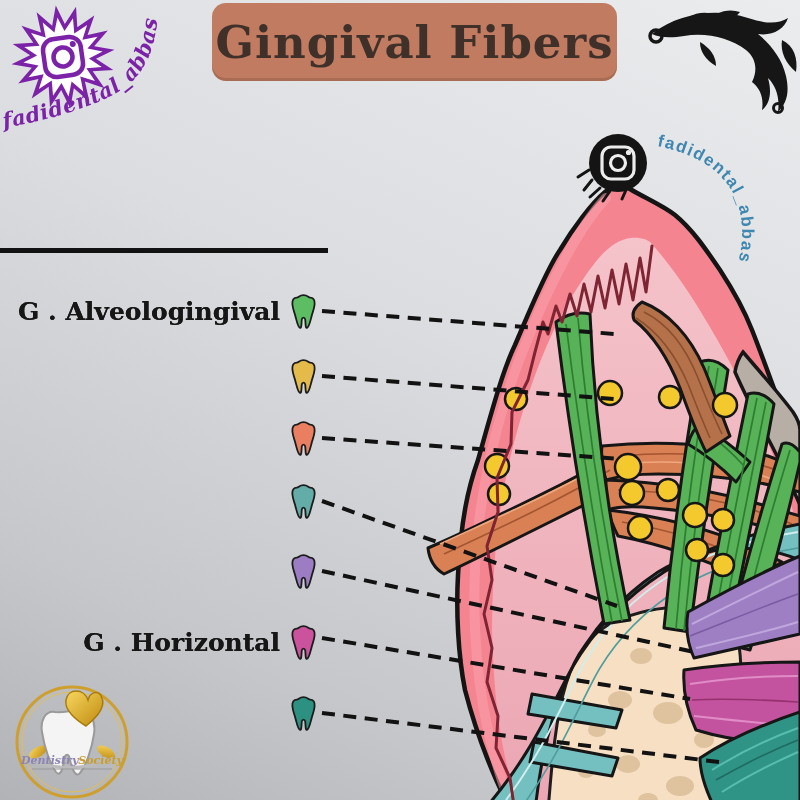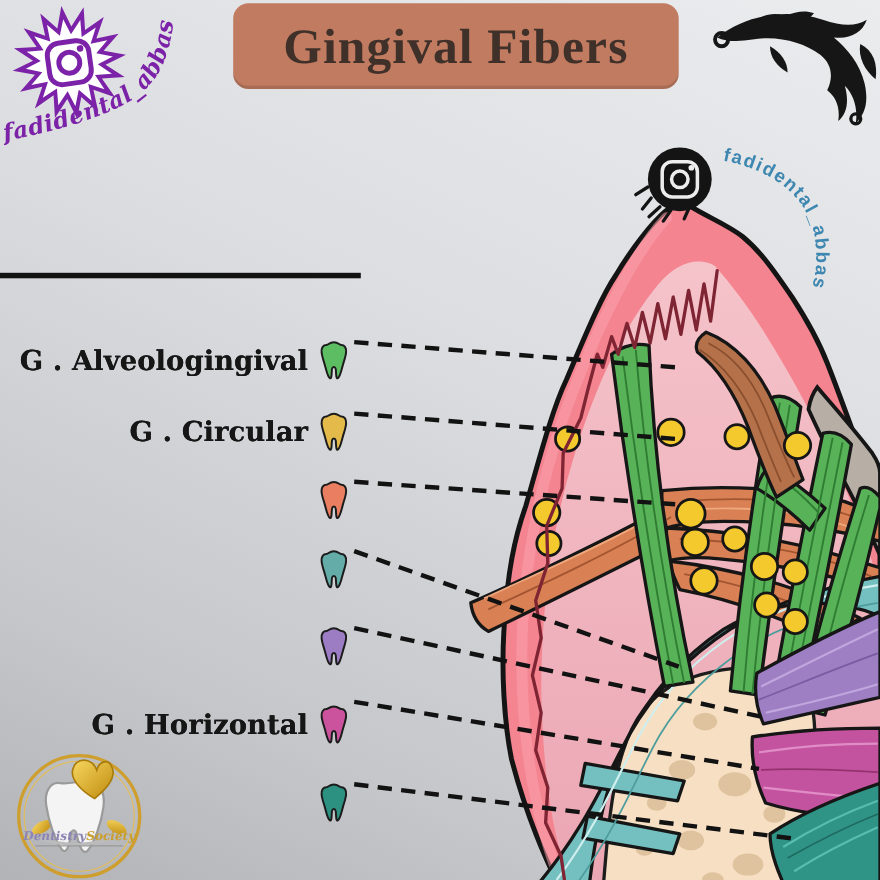--- a/index.html
+++ b/index.html
@@ -8,26 +8,25 @@
     background:linear-gradient(205deg,#ebecee 0%,#dcdde0 42%,#c6c7ca 78%,#b2b3b6 100%);
     font-family:"DejaVu Serif","Liberation Serif",serif;
   }
   #scene{position:absolute;left:0;top:0;z-index:1;}
   .overlay{position:absolute;z-index:2;}
   #title-band{
     left:212px;top:3px;width:405px;height:78px;
     border-radius:14px;display:flex;align-items:center;justify-content:center;
     font-size:45px;font-weight:600;letter-spacing:1px;
     box-shadow:inset 0 -3px 0 rgba(0,0,0,.12);
-    font-family:Liberation Serif, serif;
   }
   #legend-rule{left:0;top:248px;width:328px;height:5px;background:#121212;}
   .legend-row{
     position:absolute;left:0;width:318px;height:44px;z-index:2;
-    display:flex;align-items:center;justify-content:flex-end;gap:9px;margin-top:16px;
+    display:flex;align-items:center;justify-content:flex-end;gap:9px;
   }
   .legend-label{
     font-size:25px;font-weight:bold;color:#161616;white-space:nowrap;
     text-shadow:0 0 0 #161616;
   }
   .tooth{width:29px;height:37px;flex:0 0 auto;}
   #row-0{top:289px}#row-1{top:354px}#row-2{top:416px}
   #row-3{top:479px}#row-4{top:549px}#row-5{top:620px}#row-6{top:691px}
 </style>
 </head>
@@ -249,21 +248,20 @@
 
 <div id="legend-rule" class="overlay"></div>
 
 <div class="legend-row" id="row-0">
   <span class="legend-label">G . Alveologingival</span>
   <svg class="tooth" viewBox="0 0 24 30">
     <path stroke="#1c1c1c" stroke-width="1.5" d="M12 1.5 C8.5 1.5 8 3.5 6.5 3.5 C4 3.5 2.5 5.5 2.8 9 C3 12 4.2 15 5.2 18.5 C6.2 22 7.2 27.5 9 28.5 C10.6 29.3 10.2 24 10.6 21.5 C11 19.5 13 19.5 13.4 21.5 C13.8 24 13.4 29.3 15 28.5 C16.8 27.5 17.8 22 18.8 18.5 C19.8 15 21 12 21.2 9 C21.5 5.5 20 3.5 17.5 3.5 C16 3.5 15.5 1.5 12 1.5 Z" fill="#5cbd63"></path>
   </svg>
 </div>
 <div class="legend-row" id="row-1">
-  <span class="legend-label">G . Circular</span>
   <svg class="tooth" viewBox="0 0 24 30">
     <path stroke="#1c1c1c" stroke-width="1.5" d="M12 1.5 C8.5 1.5 8 3.5 6.5 3.5 C4 3.5 2.5 5.5 2.8 9 C3 12 4.2 15 5.2 18.5 C6.2 22 7.2 27.5 9 28.5 C10.6 29.3 10.2 24 10.6 21.5 C11 19.5 13 19.5 13.4 21.5 C13.8 24 13.4 29.3 15 28.5 C16.8 27.5 17.8 22 18.8 18.5 C19.8 15 21 12 21.2 9 C21.5 5.5 20 3.5 17.5 3.5 C16 3.5 15.5 1.5 12 1.5 Z" fill="#e4ba4a"></path>
   </svg>
 </div>
 <div class="legend-row" id="row-2">
   <svg class="tooth" viewBox="0 0 24 30">
     <path stroke="#1c1c1c" stroke-width="1.5" d="M12 1.5 C8.5 1.5 8 3.5 6.5 3.5 C4 3.5 2.5 5.5 2.8 9 C3 12 4.2 15 5.2 18.5 C6.2 22 7.2 27.5 9 28.5 C10.6 29.3 10.2 24 10.6 21.5 C11 19.5 13 19.5 13.4 21.5 C13.8 24 13.4 29.3 15 28.5 C16.8 27.5 17.8 22 18.8 18.5 C19.8 15 21 12 21.2 9 C21.5 5.5 20 3.5 17.5 3.5 C16 3.5 15.5 1.5 12 1.5 Z" fill="#e97f60"></path>
   </svg>
 </div>
 <div class="legend-row" id="row-3">

